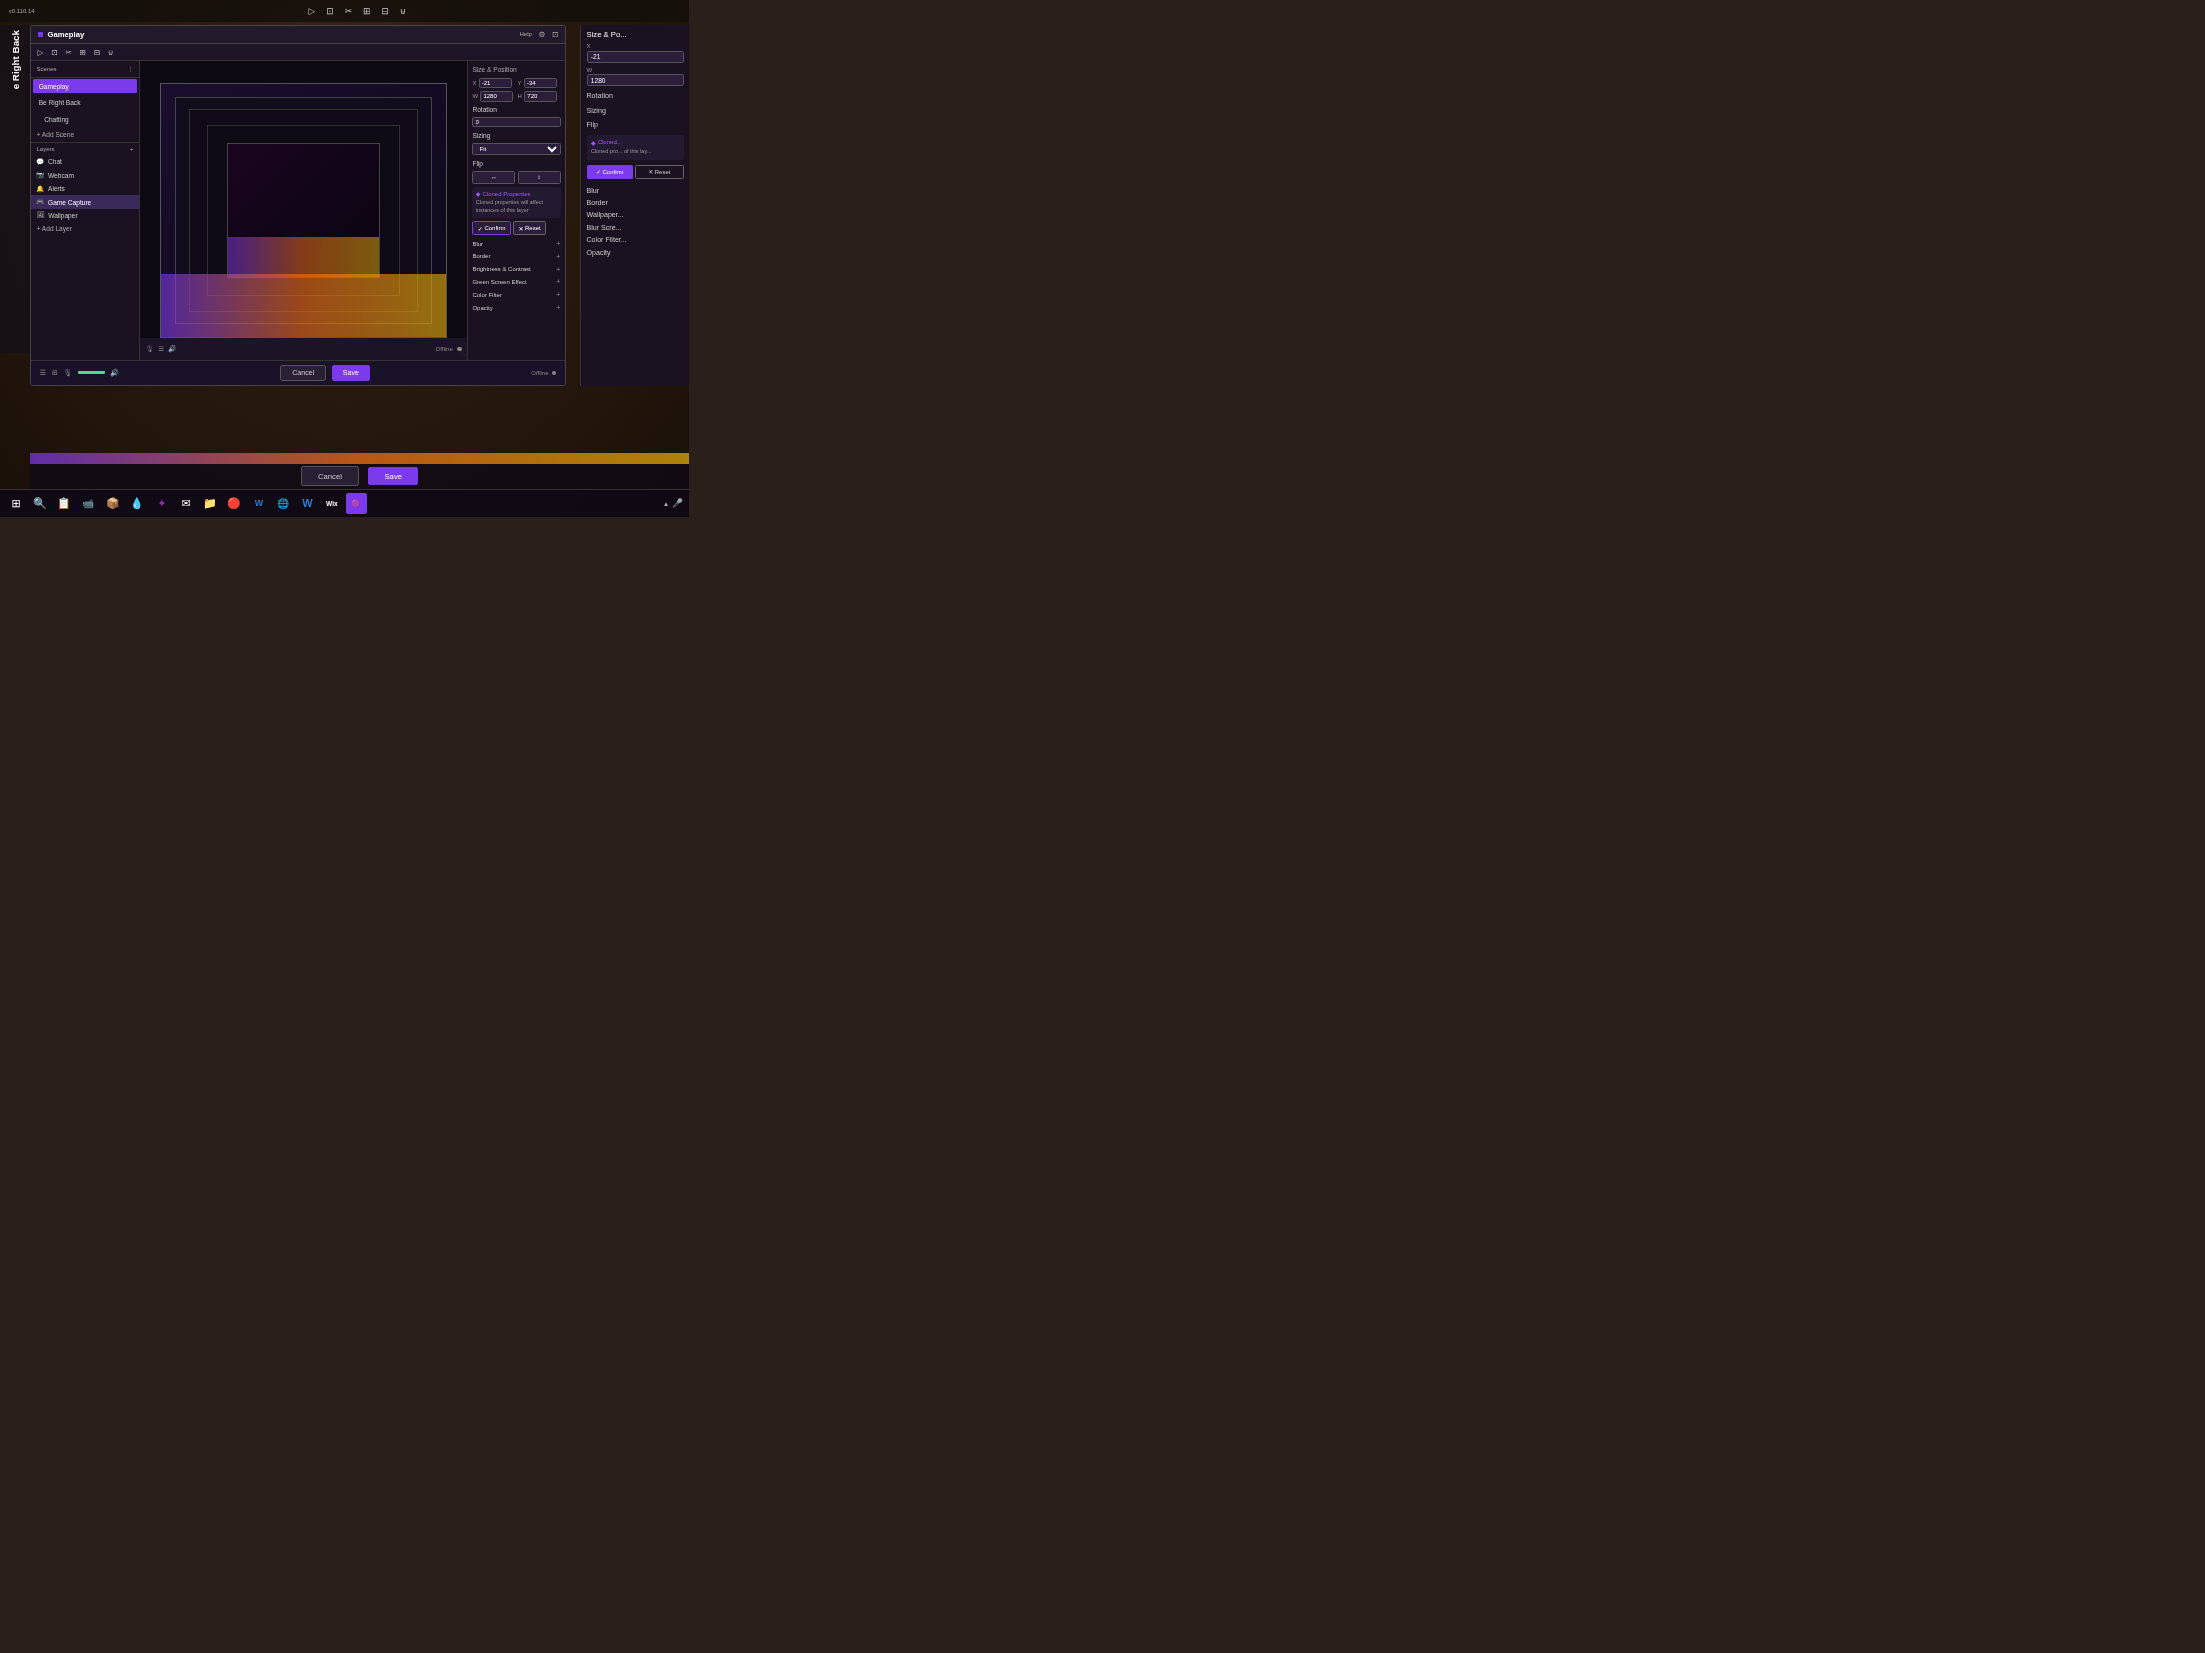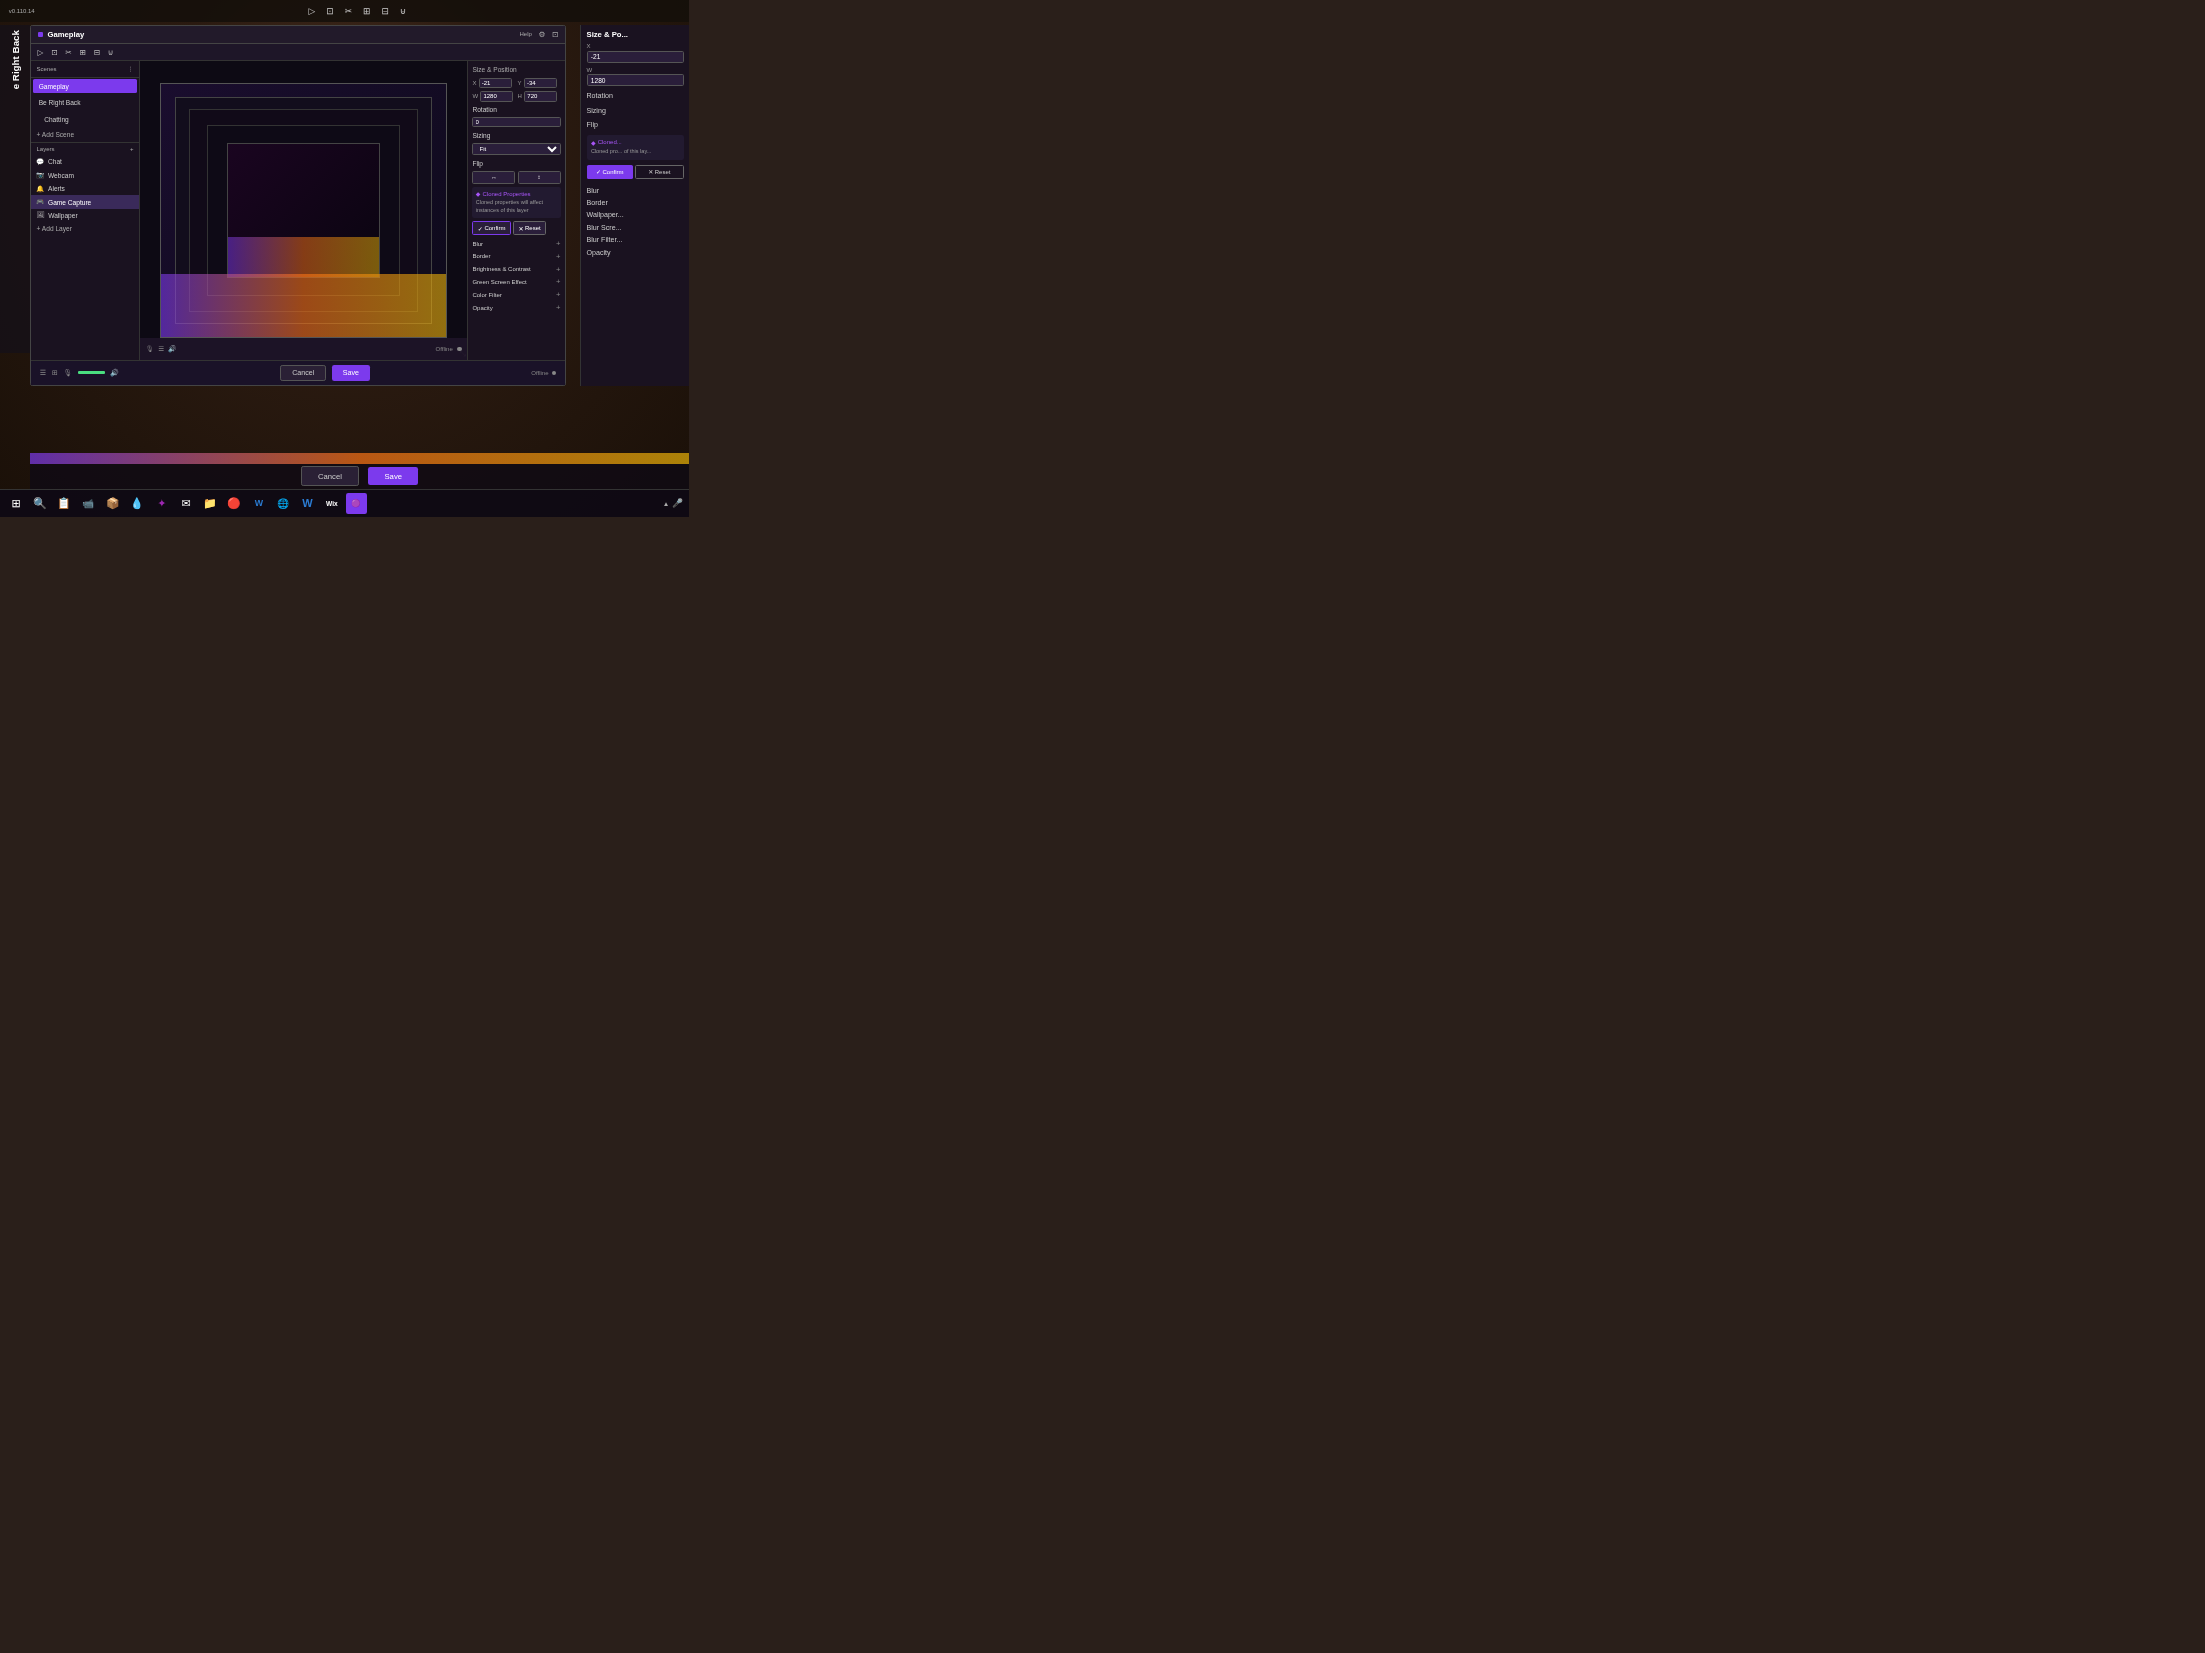--- a/index.html
+++ b/index.html
@@ -370,21 +370,21 @@
       z-index: 6;
       padding: 5.5px;
       display: flex;
       flex-direction: column;
       gap: 4.4px;
       overflow-y: auto;
     }
     .far-right-title {
       font-size: 7.7px;
       color: #fff;
-      font-weight: 700;
+      font-weight: 400;
     }
     .far-right-field-row {
       display: flex;
       gap: 3.3px;
     }
     .far-right-field {
       flex: 1;
       display: flex;
       flex-direction: column;
       gap: 1.1px;
@@ -824,21 +824,21 @@
       <span>✕</span>
       <span>Reset</span>
     </button>
   </div>
 
   <div style="display:flex;flex-direction:column;gap:2.2px;margin-top:2.2px;">
     <span class="far-right-row-label">Blur</span>
     <span class="far-right-row-label">Border</span>
     <span class="far-right-row-label">Wallpaper...</span>
     <span class="far-right-row-label">Blur Scre...</span>
-    <span class="far-right-row-label">Blur Filter...</span>
+    <span class="far-right-row-label">Color Filter...</span>
     <span class="far-right-row-label">Opacity</span>
   </div>
 </div>
 
 <div class="gradient-bottom"></div>
 
 <div class="outer-bottom-bar">
   <button class="outer-cancel-btn">Cancel</button>
   <button class="outer-save-btn">Save</button>
 </div>

